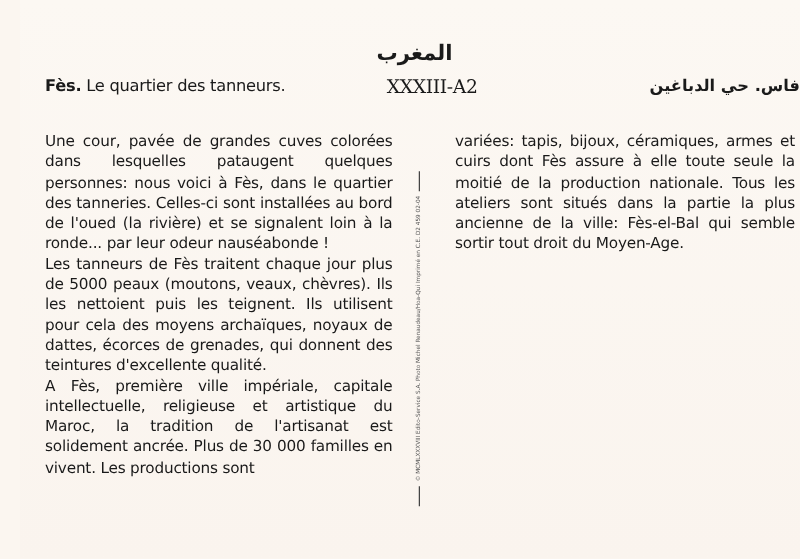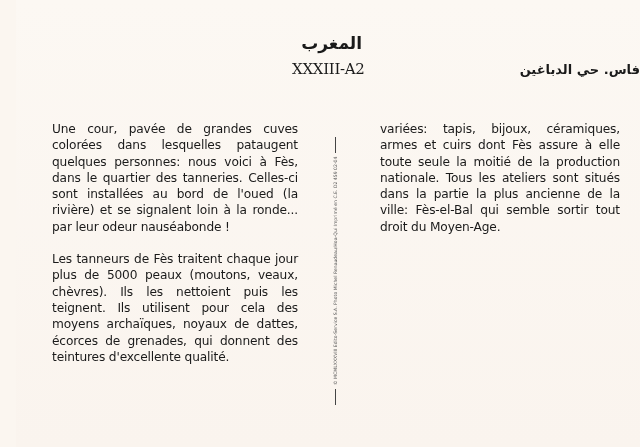--- a/index.html
+++ b/index.html
@@ -19,35 +19,35 @@
       font-family: "DejaVu Sans", "Liberation Sans", sans-serif;
       font-size: 13px; letter-spacing: -0.2px;
     }
     .caption-fr .city { font-weight: bold; }
     .arabic-title {
       position: absolute; left: 296px; top: 33px; width: 50px; text-align: center;
       font-family: "DejaVu Sans", sans-serif; font-weight: bold; font-size: 17px;
       direction: rtl;
     }
     .ref-code {
-      position: absolute; left: 276px; top: 60px; width: 90px; text-align: left;
+      position: absolute; left: 276px; top: 60px; width: 90px; text-align: right;
       font-family: "DejaVu Serif", serif; font-size: 15px; letter-spacing: -0.3px;
     }
     .caption-ar {
       position: absolute; right: 16px; top: 62px;
       font-family: "DejaVu Sans", sans-serif; font-size: 13px; font-weight: bold;
       direction: rtl;
     }
     .col {
       position: absolute; top: 105px; width: 278px;
       font-family: "DejaVu Sans", "Liberation Sans", sans-serif;
       font-size: 12.2px; line-height: 16.3px; text-align: justify;
       letter-spacing: -0.15px;
     }
-    .col p { margin: 16px; }
+    .col p { margin: 0; }
     .col-left { left: 20px; }
     .col-right { left: 348px; width: 272px; }
     .divider {
       position: absolute; left: 321px; top: 90px; width: 1px; height: 320px;
     }
     .imprint {
       position: absolute; left: 317px; top: 405px;
       transform-origin: 0 0; transform: rotate(-90deg);
       white-space: nowrap;
       font-family: "DejaVu Sans", sans-serif; font-size: 4.6px; color: #555;
@@ -56,26 +56,30 @@
     .imprint .rule { display: inline-block; width: 16px; height: 1px; background: #444; }
   </style>
 </head>
 <body>
 
 <div class="postcard">
 
   <div class="arabic-title">المغرب</div>
   <div class="ref-code">XXXIII-A2</div>
 
+  <div class="caption-fr">
+    <span class="city">Fès.</span><span> Le quartier des tanneurs.</span>
+  </div>
 
   <div class="caption-ar">فاس. حي الدباغين</div>
 
   <div class="col col-left">
     <p>Une cour, pavée de grandes cuves colorées dans lesquelles pataugent quelques personnes: nous voici à Fès, dans le quartier des tanneries. Celles-ci sont installées au bord de l'oued (la rivière) et se signalent loin à la ronde... par leur odeur nauséabonde !</p>
     <p>Les tanneurs de Fès traitent chaque jour plus de 5000 peaux (moutons, veaux, chèvres). Ils les nettoient puis les teignent. Ils utilisent pour cela des moyens archaïques, noyaux de dattes, écorces de grenades, qui donnent des teintures d'excellente qualité.</p>
+    <p>A Fès, première ville impériale, capitale intellectuelle, religieuse et artistique du Maroc, la tradition de l'artisanat est solidement ancrée. Plus de 30 000 familles en vivent. Les productions sont</p>
   </div>
 
   <div class="divider"></div>
 
   <div class="imprint">
     <span class="rule"></span>
     <span>© MCMLXXXVIII Edito-Service S.A. Photo Michel Renaudeau/Hoa-Qui Imprimé en C.E. D2 459 02-04</span>
     <span class="rule"></span>
   </div>
 

